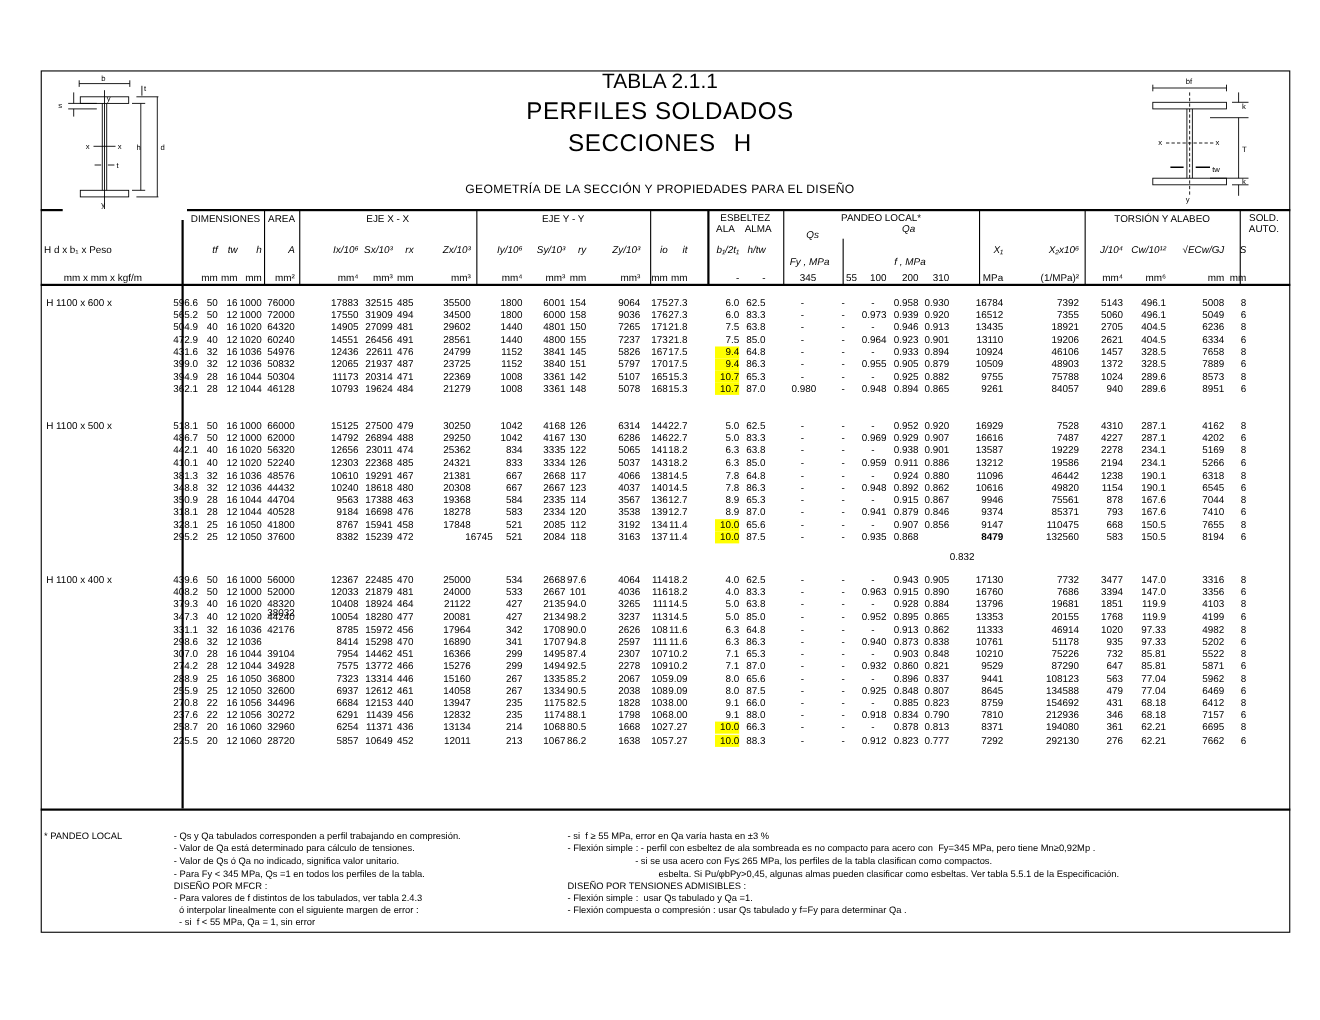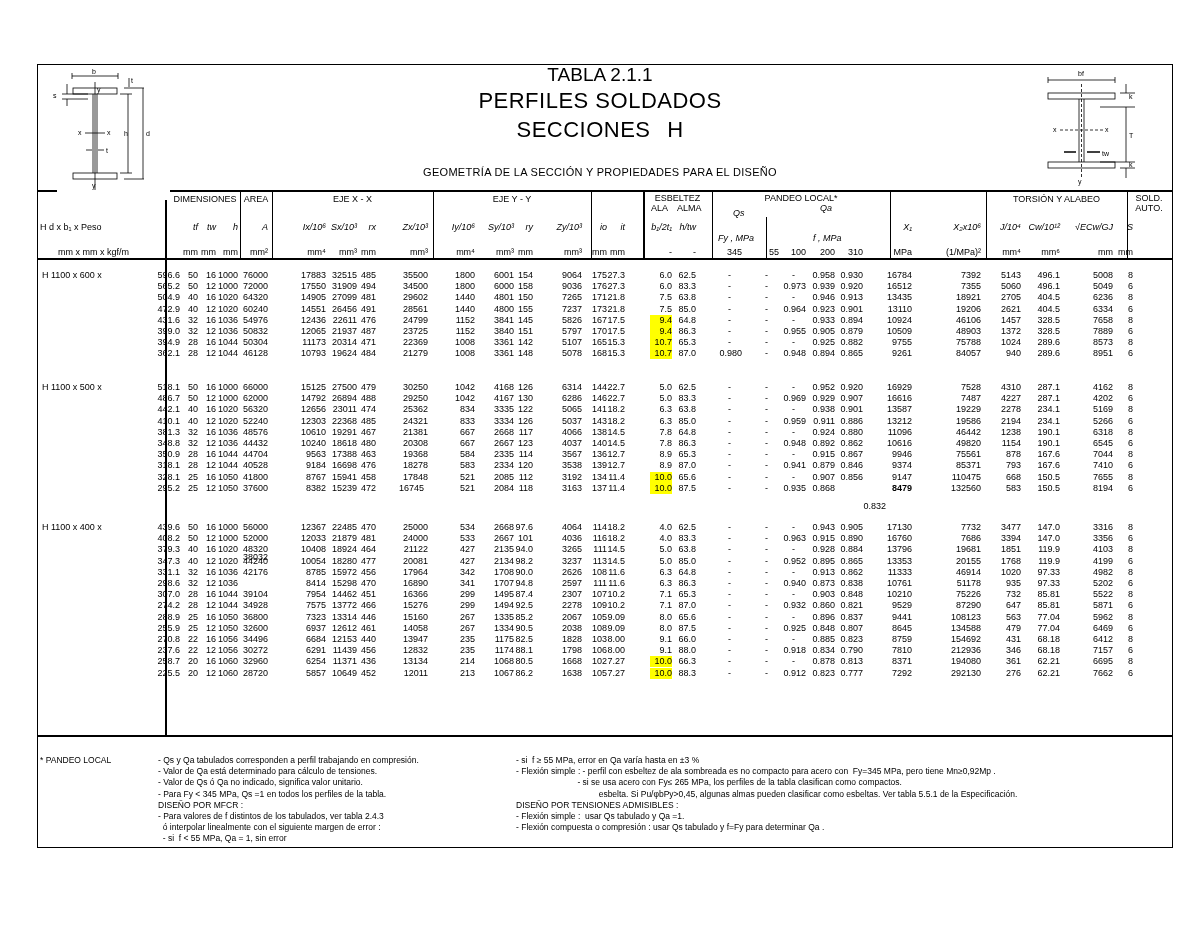--- a/index.html
+++ b/index.html
@@ -705,21 +705,21 @@
     </div>
     <div>
       <div class="cell r" style="left:140px;top:482.8px;width:40px;">295.2</div>
       <div class="cell r" style="left:153px;top:482.8px;width:45px;">25</div>
       <div class="cell r" style="left:171px;top:482.8px;width:45px;">12</div>
       <div class="cell r" style="left:193px;top:482.8px;width:45px;">1050</div>
       <div class="cell r" style="left:223px;top:482.8px;width:45px;">37600</div>
       <div class="cell r" style="left:281px;top:482.8px;width:45px;">8382</div>
       <div class="cell r" style="left:312px;top:482.8px;width:45px;">15239</div>
       <div class="cell r" style="left:331px;top:482.8px;width:45px;">472</div>
-      <div class="cell r" style="left:379px;top:482.8px;width:45px;">16745</div>
+      <div class="cell r" style="left:403px;top:482.8px;width:45px;">16745</div>
       <div class="cell r" style="left:430px;top:482.8px;width:45px;">521</div>
       <div class="cell r" style="left:469px;top:482.8px;width:45px;">2084</div>
       <div class="cell r" style="left:488px;top:482.8px;width:45px;">118</div>
       <div class="cell r" style="left:537px;top:482.8px;width:45px;">3163</div>
       <div class="cell r" style="left:562px;top:482.8px;width:45px;">137</div>
       <div class="cell r" style="left:580px;top:482.8px;width:45px;">11.4</div>
       <div class="cell r hl" style="left:650px;top:482.8px;width:22px;background:#ffff00;">10.0</div>
       <div class="cell r" style="left:651px;top:482.8px;width:45px;">87.5</div>
       <div class="cell c" style="left:717px;top:482.8px;width:25px;">-</div>
       <div class="cell c" style="left:754px;top:482.8px;width:25px;">-</div>

